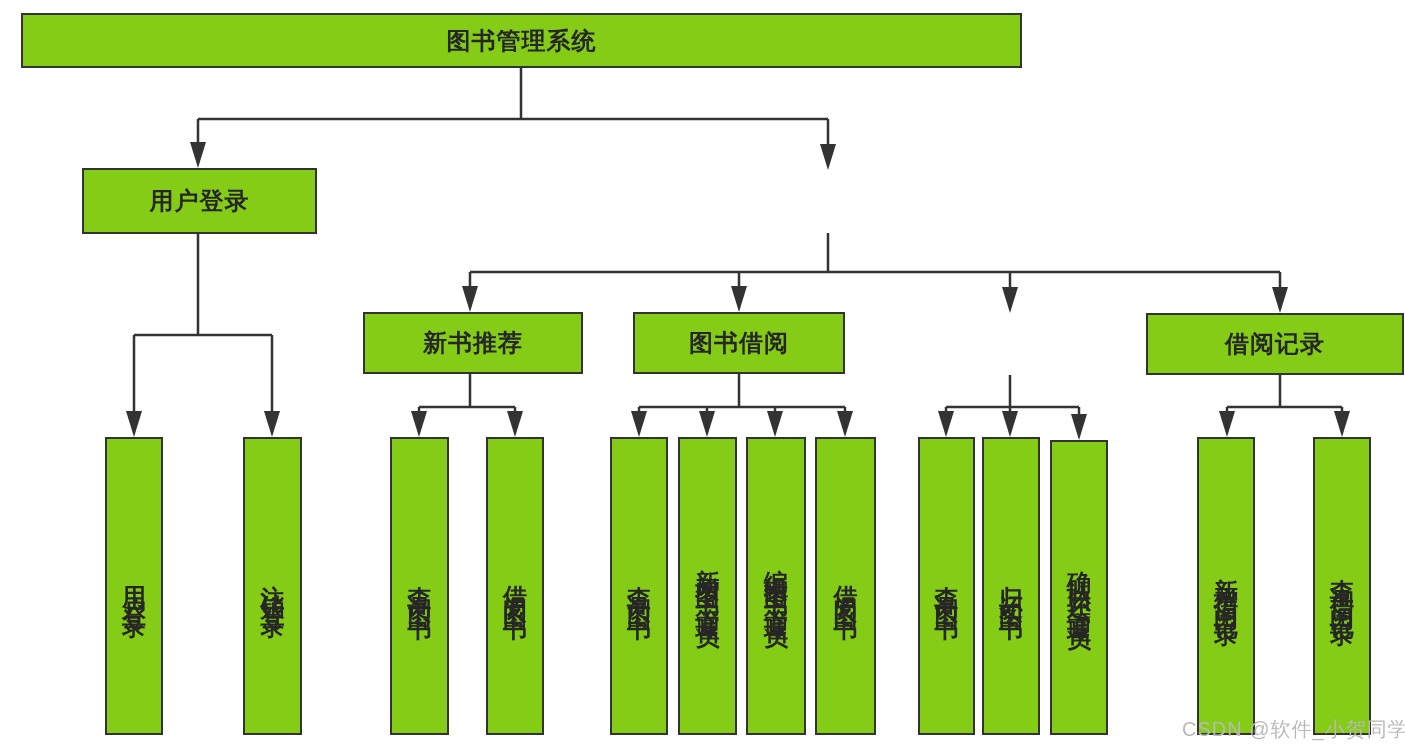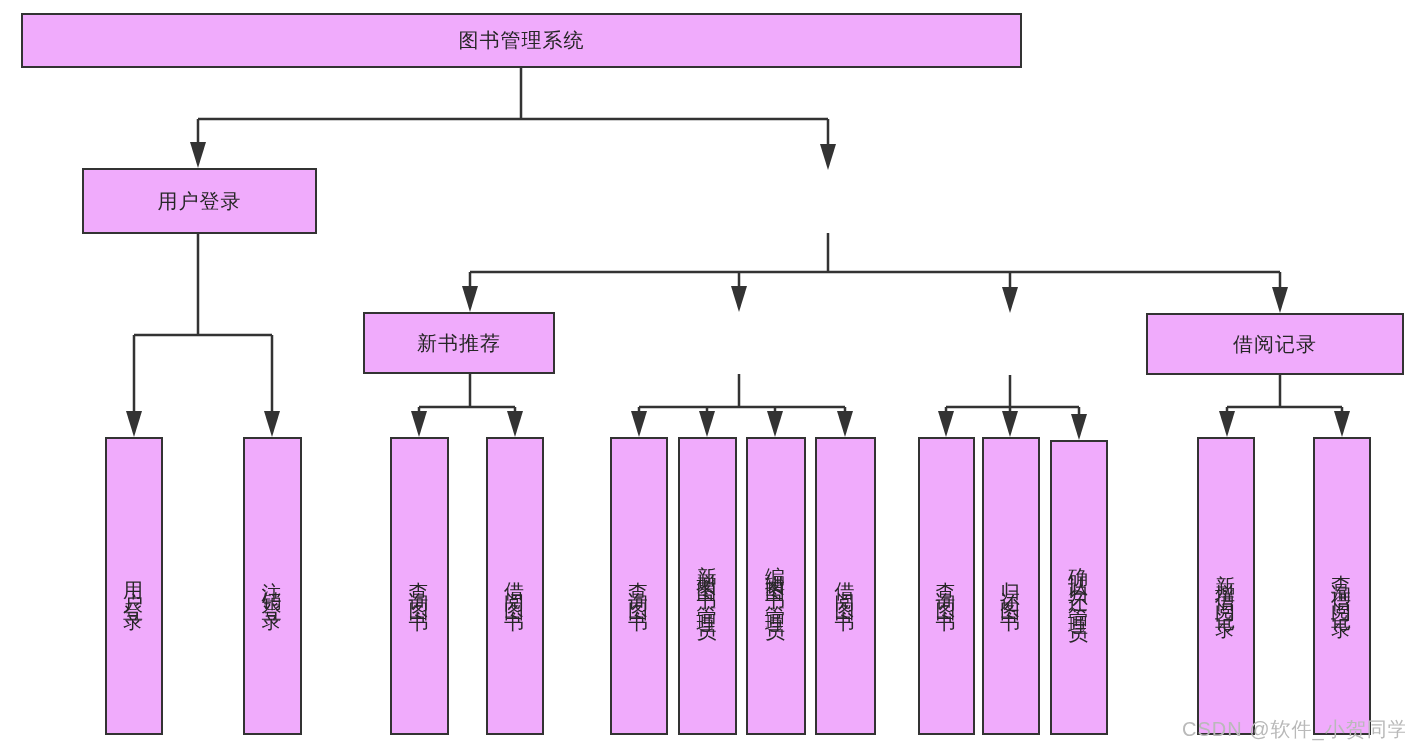--- a/index.html
+++ b/index.html
@@ -19,28 +19,29 @@
     overflow: hidden;
   }
   .connectors {
     position: absolute;
     left: 0; top: 0;
     width: 1405px; height: 747px;
     z-index: 1;
   }
   .node {
     position: absolute;
-    background: #f0abfc;
+    background: #84cc16;
     border: 2px solid var(--line);
     color: var(--text);
     z-index: 2;
     display: flex;
     align-items: center;
     justify-content: center;
-    font-size: 20px;
+    font-size: 24px;
+    font-weight: bold;
   }
   .hbox { text-align: center; letter-spacing: 1px; }
   .vbox span {
     writing-mode: vertical-rl;
     text-orientation: mixed;
     white-space: nowrap;
   }
   .len4 span { letter-spacing: 10px; }
   .len6 span { letter-spacing: 9px; }
   .len9 span { letter-spacing: 8px; }
@@ -101,22 +102,25 @@
   </svg>
 
   <div class="node hbox" style="left:21px; top:13px; width:1001px; height:55px;">
     <span>图书管理系统</span>
   </div>
 
   <div class="node hbox" style="left:82px; top:168px; width:235px; height:66px;">
     <span>用户登录</span>
   </div>
 
-  <div class="node hbox" style="left:363px; top:312px; width:192px; height:62px;align-items:center;">
+  <div class="node hbox" style="left:363px; top:312px; width:220px; height:62px;align-items:center;">
     <span>新书推荐</span>
+  </div>
+  <div class="node hbox" style="left:633px; top:312px; width:212px; height:62px;">
+    <span>图书借阅</span>
   </div>
   <div class="node hbox" style="left:1146px; top:313px; width:258px; height:62px;">
     <span>借阅记录</span>
   </div>
 
   <div class="node vbox len4" style="left:105px; top:437px; width:58px; height:298px;">
     <span>用户登录</span>
   </div>
   <div class="node vbox len4" style="left:243px; top:437px; width:59px; height:298px;">
     <span>注销登录</span>

